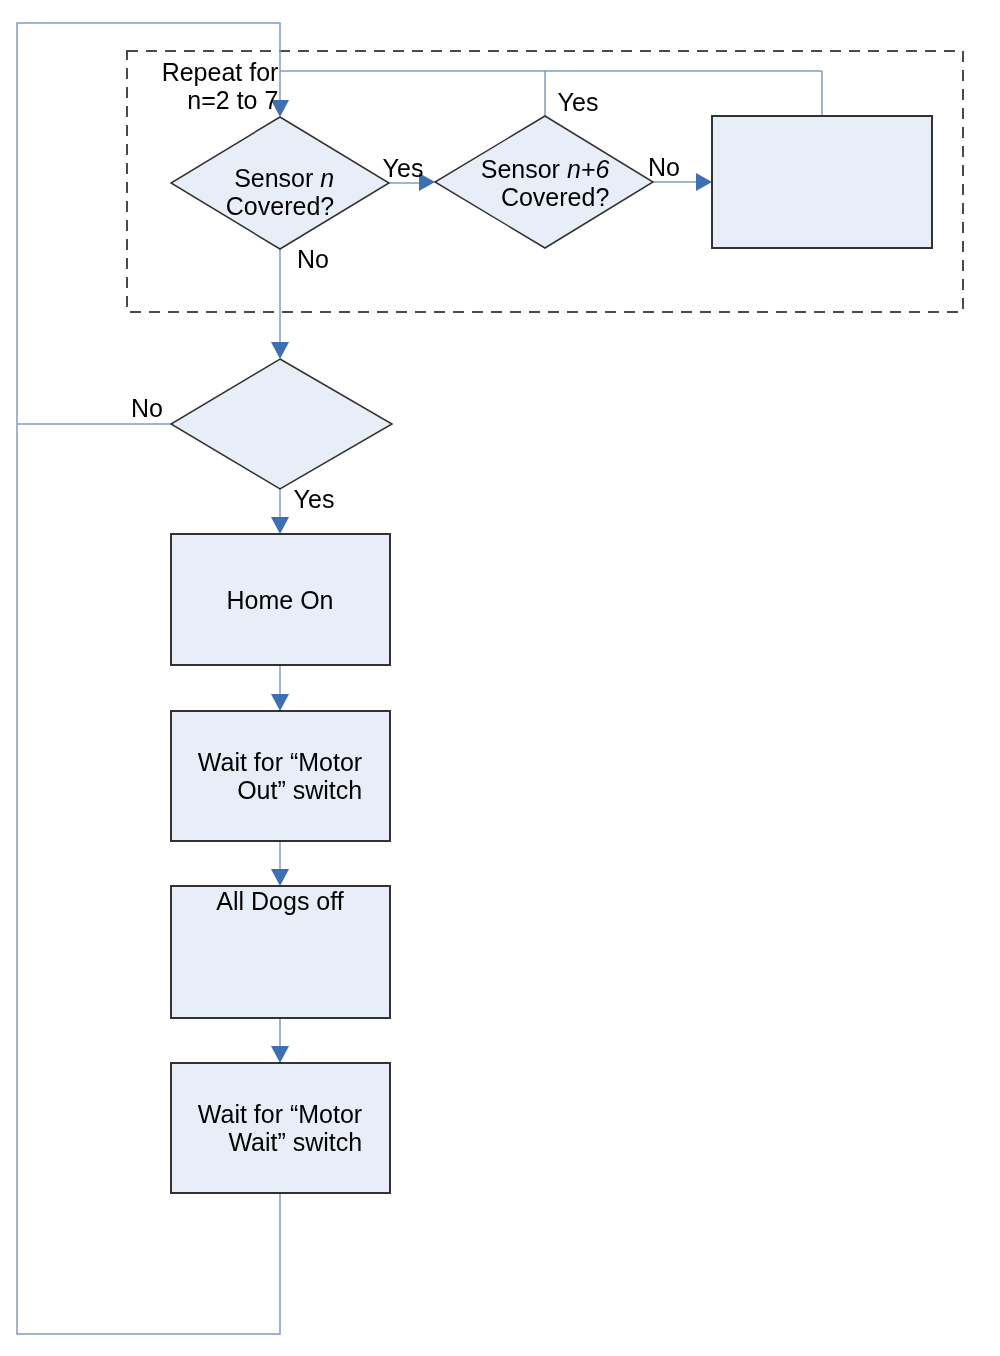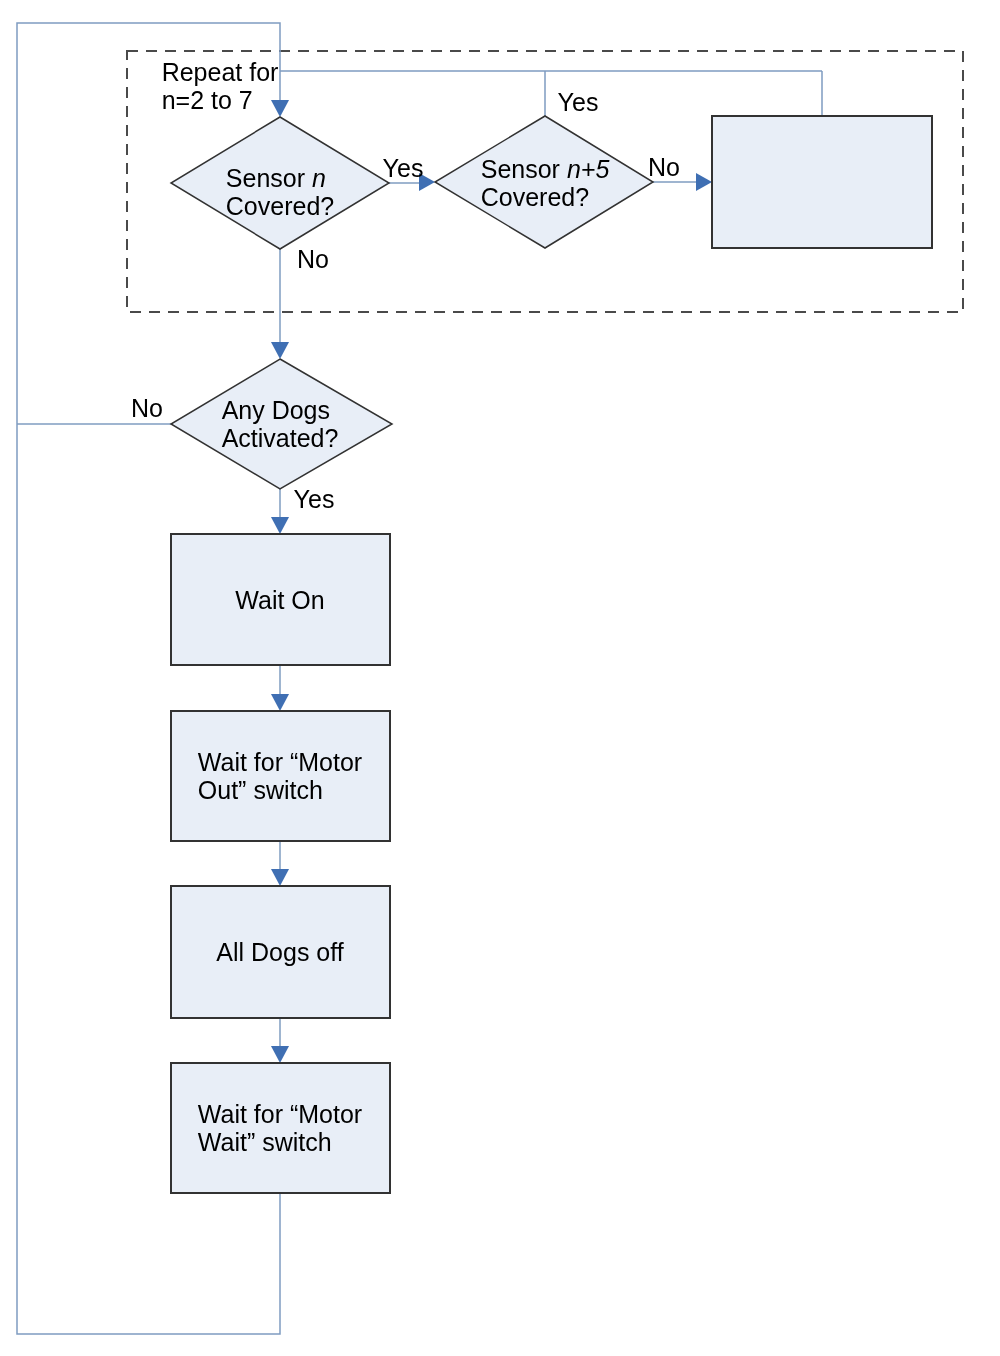--- a/index.html
+++ b/index.html
@@ -40,21 +40,21 @@
   }
   .dashed {
     fill: none;
     stroke: var(--dashed-border, #4a4a4a);
     stroke-width: 2;
     stroke-dasharray: 11 8;
   }
   .label {
     position: absolute;
     transform: translateX(-50%);
-    text-align: left;
+    text-align: right;
     font-size: 25px;
     line-height: 28px;
     color: var(--text, #000000);
     white-space: nowrap;
   }
 </style>
 </head>
 <body>
 
 <div class="canvas">
@@ -98,40 +98,36 @@
     <div>Repeat for</div>
     <div>n=2 to 7</div>
   </div>
 
   <div class="label" style="left:280px; top:164px">
     <div><span>Sensor </span><i>n</i></div>
     <div>Covered?</div>
   </div>
 
   <div class="label" style="left:545px; top:155px">
-    <div><span>Sensor </span><i>n+5</i></div>
+    <div><span>Sensor </span><i>n+6</i></div>
     <div>Covered?</div>
   </div>
 
 
-  <div class="label" style="left:280px; top:396px">
-    <div>Any Dogs</div>
-    <div>Activated?</div>
-  </div>
 
   <div class="label" style="left:280px; top:586px">
-    <div>Wait On</div>
+    <div>Home On</div>
   </div>
 
   <div class="label" style="left:280px; top:748px">
     <div>Wait for “Motor</div>
     <div>Out” switch</div>
   </div>
 
-  <div class="label" style="left:280px; top:938px">
+  <div class="label" style="left:280px; top:887px">
     <div>All Dogs off</div>
   </div>
 
   <div class="label" style="left:280px; top:1100px">
     <div>Wait for “Motor</div>
     <div>Wait” switch</div>
   </div>
 
   <div class="label" style="left:403px; top:154px">Yes</div>
 

